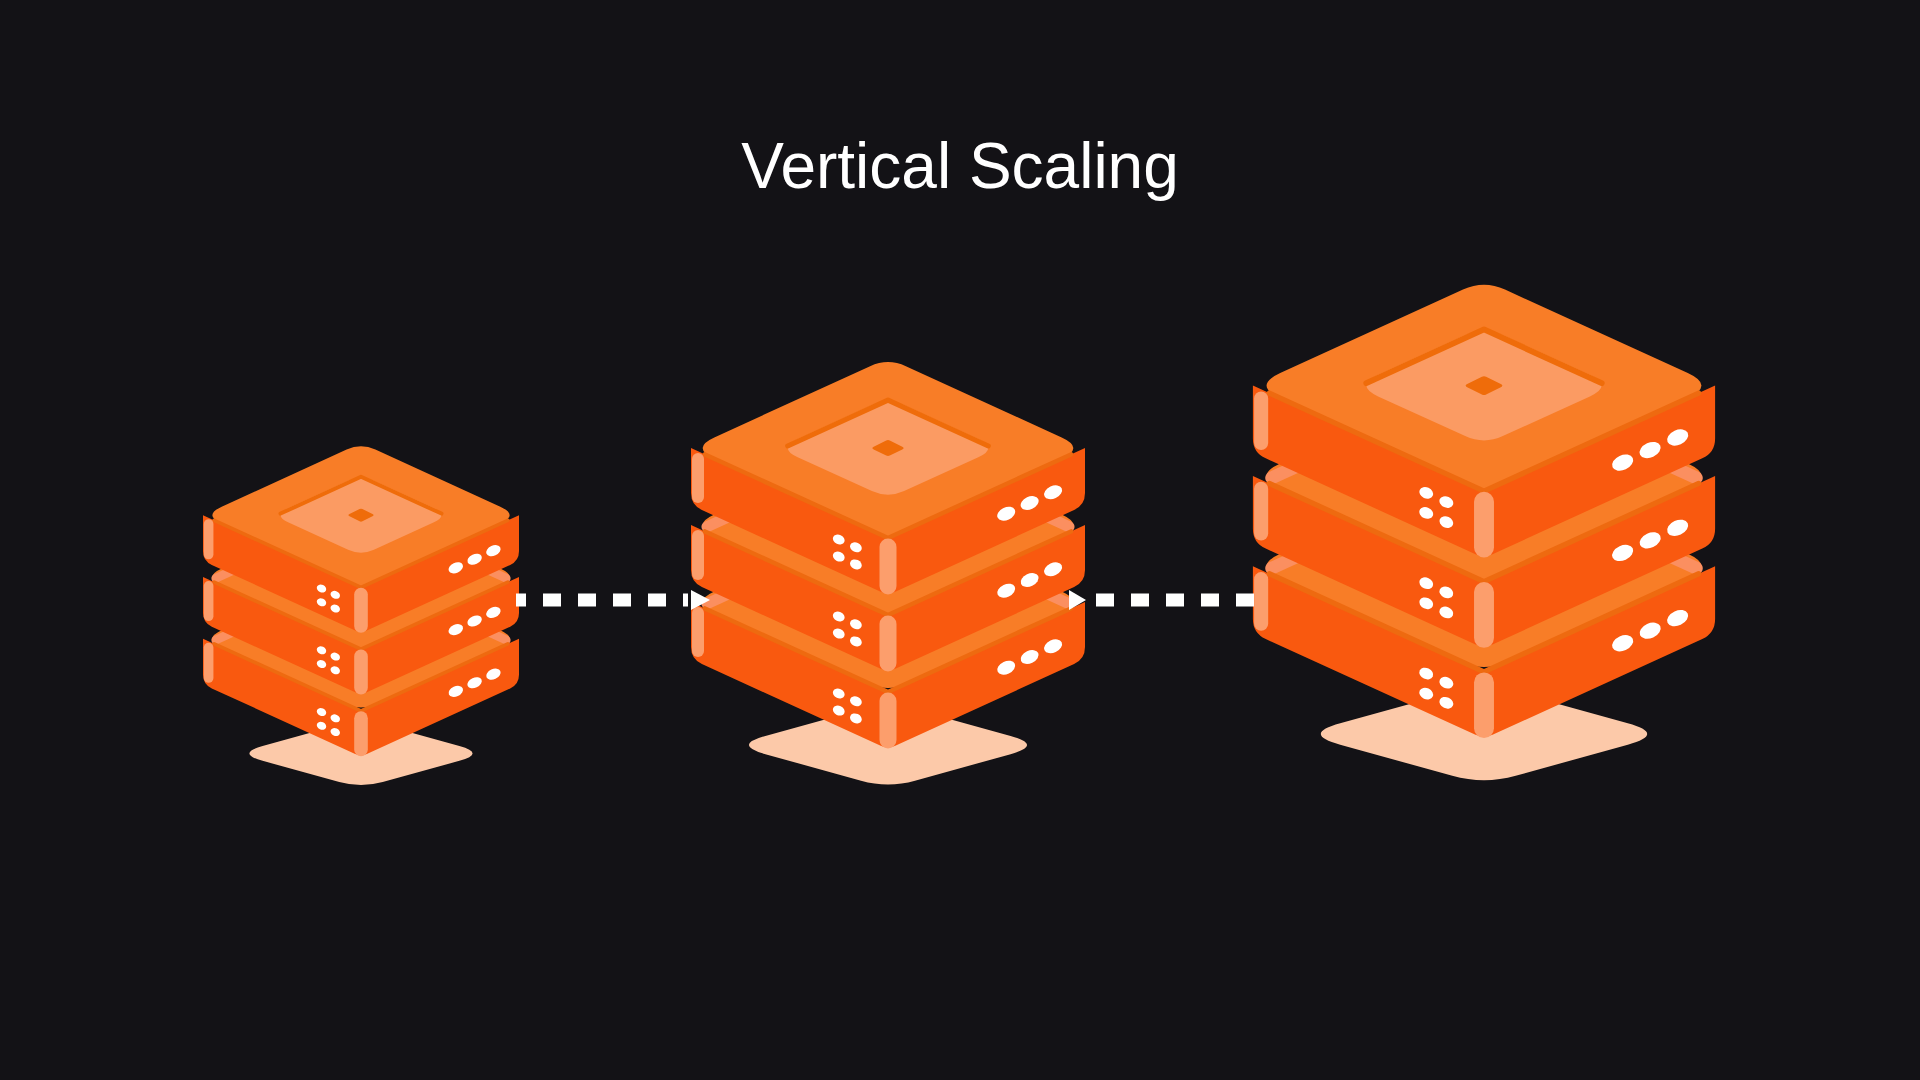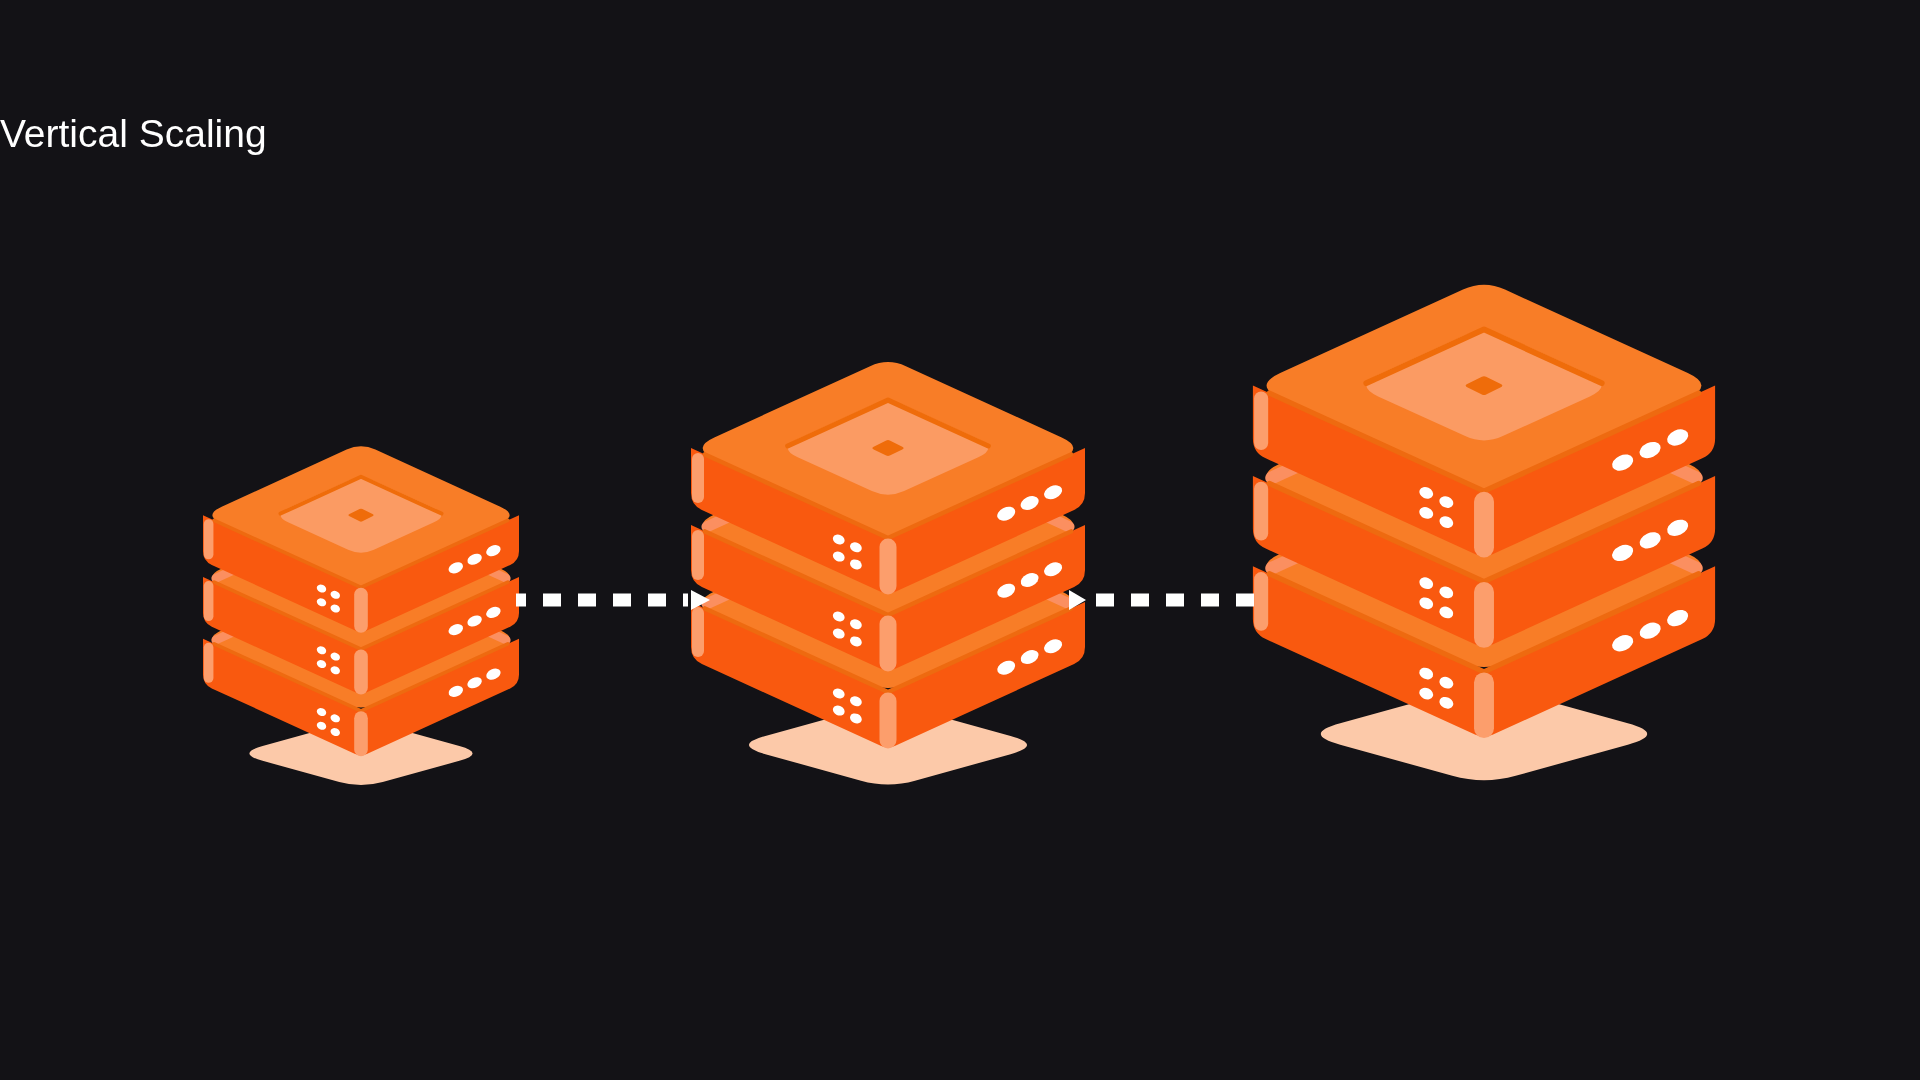--- a/index.html
+++ b/index.html
@@ -1,20 +1,20 @@
 <!DOCTYPE html>
 <html><head>
 <meta charset="utf-8">
 <style>
   html,body{margin:0;padding:0;}
   body{width:1920px;height:1080px;overflow:hidden;background:#131216;
        font-family:"Liberation Sans",sans-serif;}
   .canvas{position:relative;width:1920px;height:1080px;background:#131216;}
-  .page-title{position:absolute;top:86px;left:0;width:100%;text-align:left;
-      color:#ffffff;font-size:39px;font-weight:300;letter-spacing:0px;
+  .page-title{position:absolute;top:86px;left:0;width:100%;text-align:center;
+      color:#ffffff;font-size:64px;font-weight:300;letter-spacing:0px;
       font-family:"Liberation Sans",sans-serif;user-select:none;}
   svg{position:absolute;left:0;top:0;width:1920px;height:1080px;display:block;}
 </style>
 </head>
 <body style="background: rgb(19, 18, 22);">
 
 <div class="canvas">
   <h1 class="page-title" style="color: rgb(255, 255, 255);">Vertical Scaling</h1>
   <svg id="diagram" xmlns="http://www.w3.org/2000/svg" viewBox="0 0 1920 1080">
       <g>

